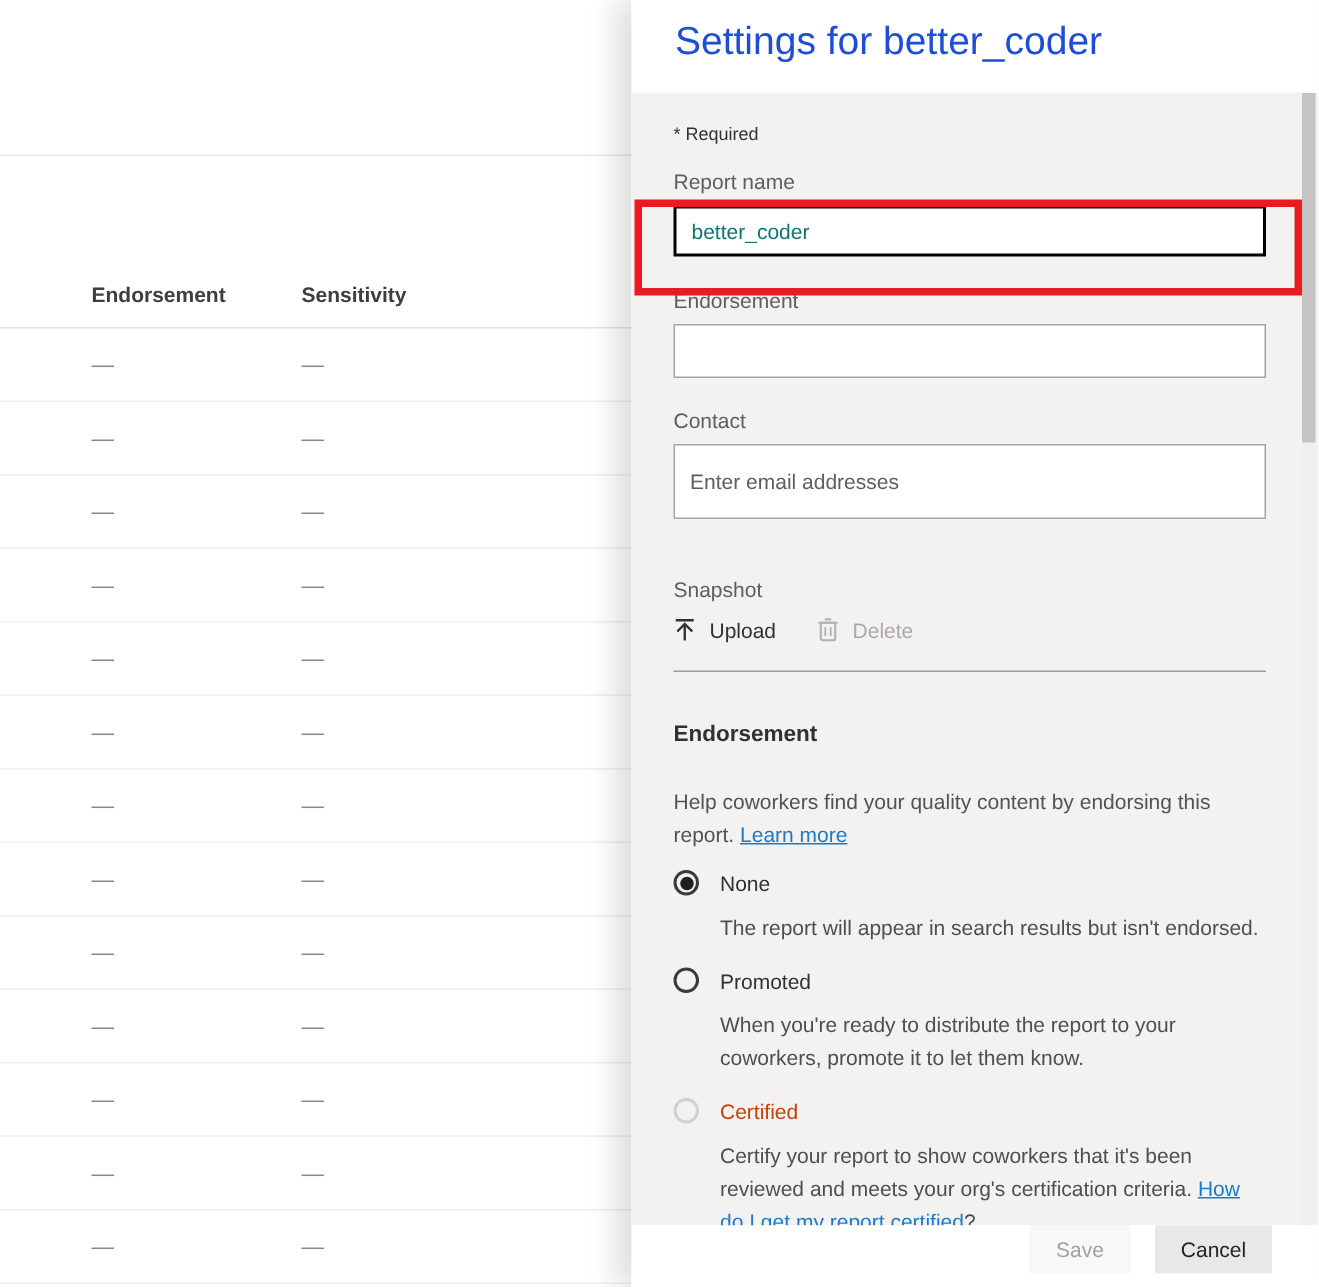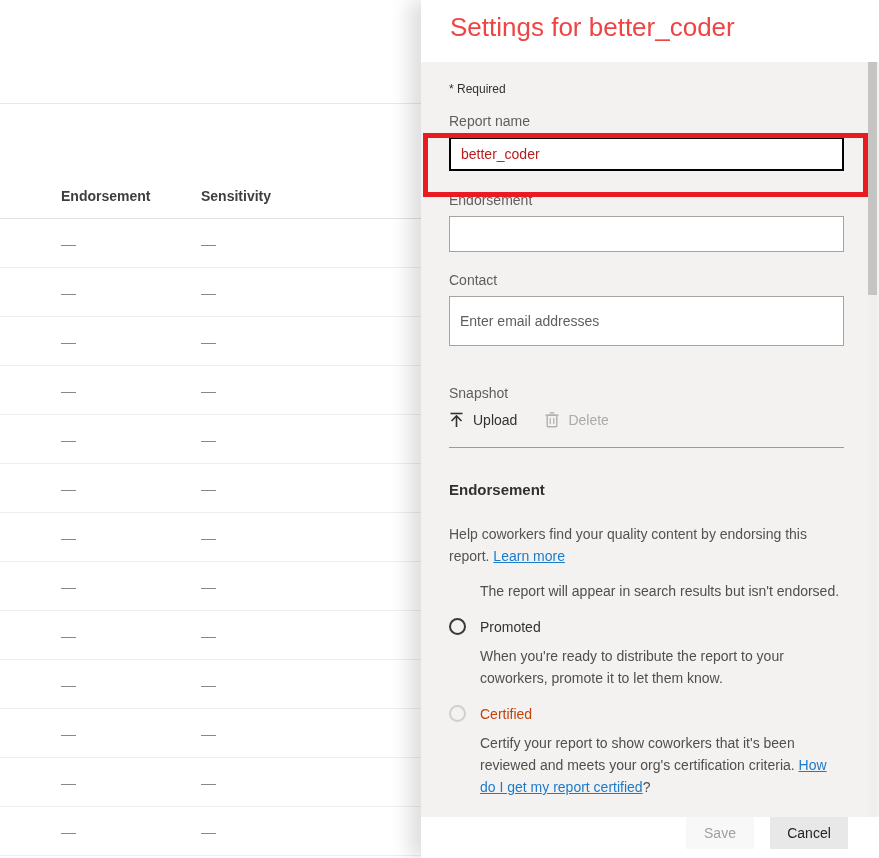--- a/index.html
+++ b/index.html
@@ -14,28 +14,28 @@
   .thead .th { width:140px; font-size:14px; font-weight:bold; color:#3f3e3d; }
   .thead-line { position:absolute; left:0; top:218px; width:100%; height:1px; background:#e2e1e0; }
   .tbody { position:absolute; left:0; top:219px; width:100%; }
   .trow { display:flex; padding-left:61px; height:49px; align-items:center; border-bottom:1px solid #efeeee; }
   .tcell { width:140px; color:#8a8886; font-size:15px; letter-spacing:-1px; }
 
   
   .panel { position:absolute; left:421px; top:0; width:458px; height:858px; background:#fff;
            box-shadow:-12px 0 18px rgba(0,0,0,0.13); }
   .panel-header { position:absolute; left:0; top:0; width:100%; height:62px; background:#fff; }
-  .panel-title { position:absolute; left:29px; top:12px; font-size:26px; font-weight:300; color:#ef4444; }
+  .panel-title { position:absolute; left:29px; top:12px; font-size:26px; font-weight:300; color:#1d4ed8; }
   .panel-body { position:absolute; left:0; top:62px; width:100%; height:755px; background:#f3f2f1;
                 padding:20px 28px 0 28px; overflow:hidden; }
 
   .required-note { font-size:12px; color:#323130; margin-bottom:17px; }
   .field-label { font-size:14px; color:#605e5c; margin-bottom:8px; }
   .txt-input { display:block; width:395px; background:#fff; border:1px solid #a6a4a2;
-               font-family:"Liberation Sans", sans-serif; font-size:14px; color:#b91c1c;
+               font-family:"Liberation Sans", sans-serif; font-size:14px; color:#0f766e;
                padding:0 10px; outline:none; }
   .txt-input::placeholder { color:#605e5c; opacity:1; }
   .input-report { height:34px; border:2px solid #000; margin-bottom:21px; }
   .input-desc { height:36px; margin-bottom:20px; }
   .input-contact { height:50px; margin-bottom:39px; }
 
   .snapshot-label { margin-bottom:11px; }
   .action-row { display:flex; align-items:center; margin-bottom:19px; }
   .action-btn { display:flex; align-items:center; gap:9px; font-size:14px; cursor:pointer; }
   .action-upload { color:#323130; margin-right:28px; }
@@ -187,20 +187,24 @@
       <div class="divider"></div>
 
       <div class="section-heading">Endorsement</div>
 
       <div class="help-text">
         <span>Help coworkers find your quality content by endorsing this report.</span>
         <a class="link">Learn more</a>
       </div>
 
       <div class="option">
+        <div class="option-row">
+          <span class="radio selected"></span>
+          <span class="option-label">None</span>
+        </div>
         <div class="option-desc">The report will appear in search results but isn't endorsed.</div>
       </div>
 
       <div class="option">
         <div class="option-row">
           <span class="radio"></span>
           <span class="option-label">Promoted</span>
         </div>
         <div class="option-desc">When you're ready to distribute the report to your coworkers, promote it to let them know.</div>
       </div>

